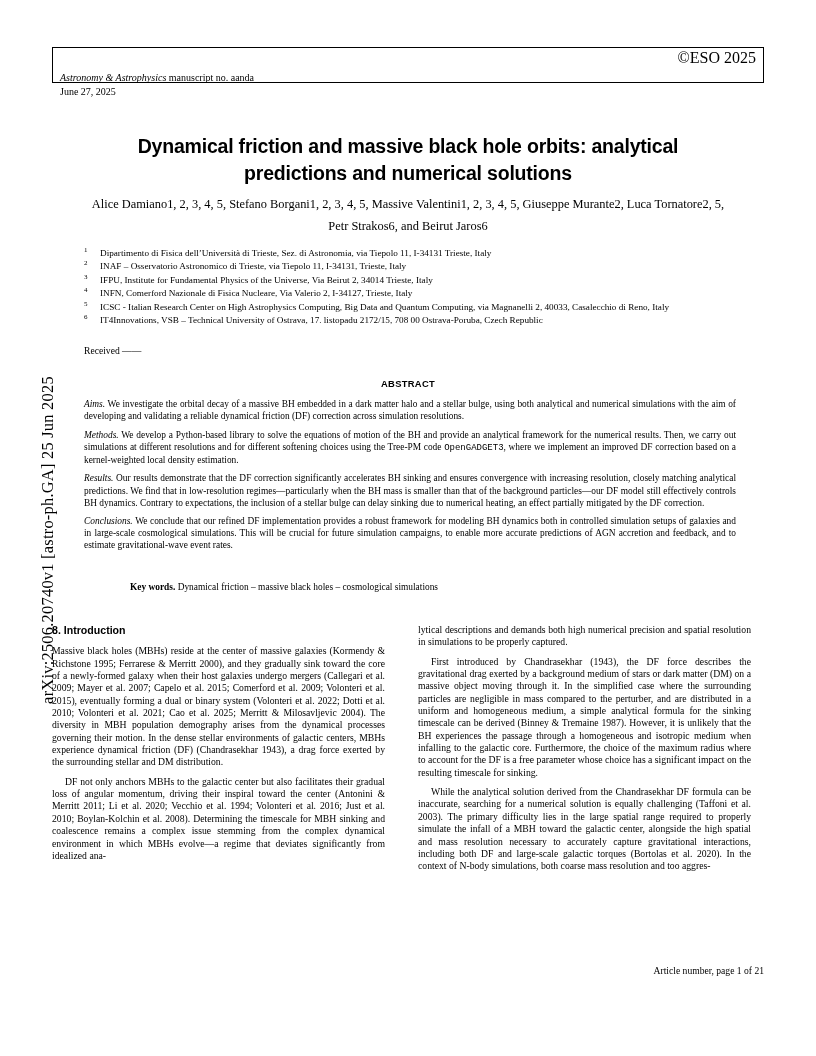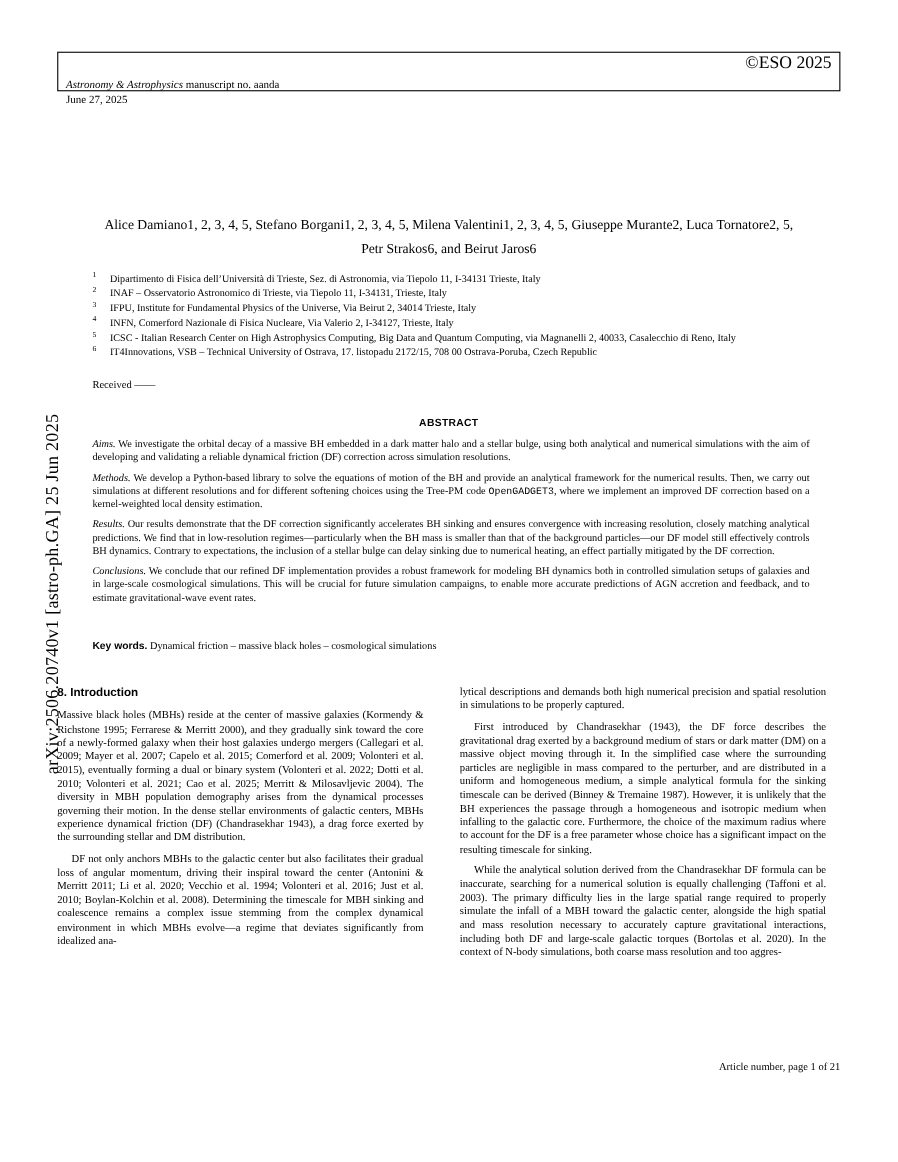--- a/index.html
+++ b/index.html
@@ -146,22 +146,23 @@
 
   .keywords {
     position: absolute;
     left: 84px;
     top: 581px;
     width: 652px;
     font-size: 9.4px;
     line-height: 12.1px;
   }
   .keywords .kw-label {
-    font-family: Liberation Sans, sans-serif;
-    font-weight: bold;
+    font-family: Liberation Serif, serif;
+    font-weight: bold;
+    margin-left: 46px;
   }
 
   
   .col {
     position: absolute;
     top: 624px;
     width: 333px;
     font-size: 9.7px;
     line-height: 12.35px;
     text-align: justify;
@@ -194,23 +195,24 @@
   <div class="arxiv-stamp">arXiv:2506.20740v1  [astro-ph.GA]  25 Jun 2025</div>
 
   <div class="header-box">
     <div class="header-left">
       <span class="ital">Astronomy &amp; Astrophysics</span><span> manuscript no. aanda</span><br>
       <span>June 27, 2025</span>
     </div>
     <div class="header-right">©ESO 2025</div>
   </div>
 
+  <div class="title">Dynamical friction and massive black hole orbits: analytical predictions and numerical solutions</div>
 
   <div class="authors">
-    <div>Alice Damiano1, 2, 3, 4, 5, Stefano Borgani1, 2, 3, 4, 5, Milena Valentini1, 2, 3, 4, 5, Giuseppe Murante2, Luca Tornatore2, 5,</div>
+    <div>Alice Damiano1, 2, 3, 4, 5, Stefano Borgani1, 2, 3, 4, 5, Massive Valentini1, 2, 3, 4, 5, Giuseppe Murante2, Luca Tornatore2, 5,</div>
     <div>Petr Strakos6, and Beirut Jaros6</div>
   </div>
 
   <div class="affils">
     <div class="affil-row">
       <span class="num">1</span>
       <span>Dipartimento di Fisica dell’Università di Trieste, Sez. di Astronomia, via Tiepolo 11, I-34131 Trieste, Italy</span>
     </div>
     <div class="affil-row">
       <span class="num">2</span>

